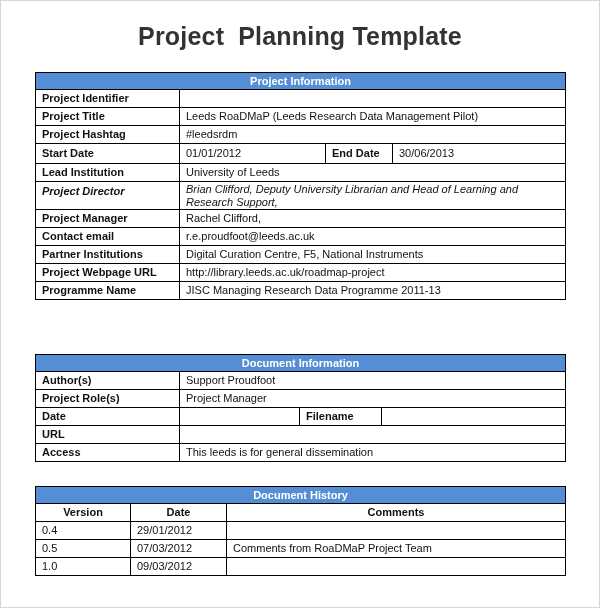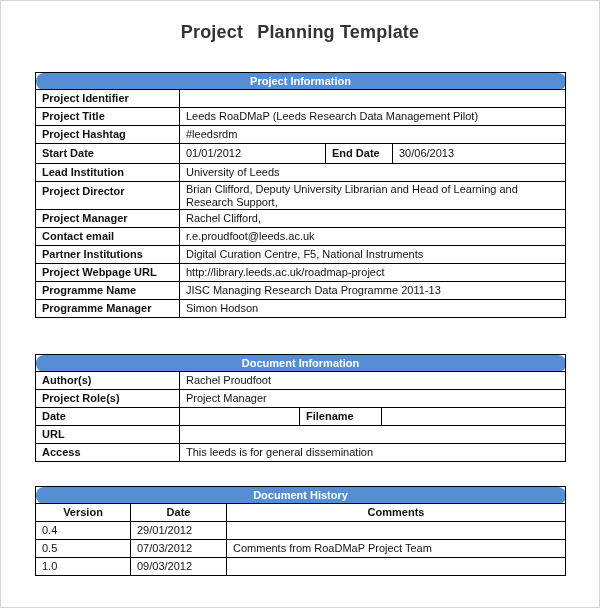--- a/index.html
+++ b/index.html
@@ -9,44 +9,44 @@
     font-family: "Liberation Sans", sans-serif;
     color: #111;
     position: relative;
   }
   .frame {
     position: absolute; left: 0; top: 0; width: 598px; height: 606px;
     border: 1px solid #d6d6d6;
   }
   .title {
     position: absolute; left: 0; top: 22px; width: 600px;
-    text-align: center; font-size: 18px; font-weight: bold; color: #333;
+    text-align: center; font-size: 25px; font-weight: bold; color: #333;
     letter-spacing: 0.2px;
   }
   .title .gap { display: inline-block; width: 14px; }
   table.doc {
     position: absolute; left: 35px; width: 531px;
     border-collapse: collapse; table-layout: fixed;
     font-size: 11px;
   }
   table.doc td, table.doc th {
     border: 1px solid #000;
     padding: 0 6px;
     height: 17px;
     vertical-align: middle;
     line-height: 13px;
     overflow: hidden;
   }
   table.doc th.band {
     background: #558ed5; color: #fff; font-weight: bold; text-align: center;
-    height: 16px; font-size: 11px; border-radius: 8px;
+    height: 16px; font-size: 11px;
   }
   td.lbl { font-weight: bold; }
   td.lbl2 { font-weight: bold; margin-top: 15px; }
-  td.tall { height: 30px; line-height: 13px; }
+  td.tall { height: 30px; line-height: 13px; font-style: italic; }
   th.col { font-weight: bold; text-align: center; background: #fff; color: #111; margin-top: 32px; }
   #t1 { top: 72px; }
   #t2 { top: 354px; }
   #t3 { top: 486px; }
 </style>
 </head>
 <body>
 
 <div class="frame"></div>
 
@@ -104,41 +104,37 @@
     <td colspan="3">Digital Curation Centre, F5, National Instruments</td>
   </tr>
   <tr>
     <td class="lbl">Project Webpage URL</td>
     <td colspan="3">http://library.leeds.ac.uk/roadmap-project</td>
   </tr>
   <tr>
     <td class="lbl">Programme Name</td>
     <td colspan="3">JISC Managing Research Data Programme 2011-13</td>
   </tr>
-  <tr>
-    <td class="lbl">Programme Manager</td>
-    <td colspan="3">Simon Hodson</td>
-  </tr>
 </tbody>
   </table>
 
 <table class="doc" id="t2">
   <colgroup>
       <col style="width:144px">
       <col style="width:120px">
       <col style="width:82px">
       <col>
     </colgroup>
   <tbody>
       <tr>
         <th class="band" colspan="4">Document Information</th>
       </tr>
   <tr>
     <td class="lbl">Author(s)</td>
-    <td colspan="3">Rachel Proudfoot</td>
+    <td colspan="3">Support Proudfoot</td>
   </tr>
   <tr>
     <td class="lbl">Project Role(s)</td>
     <td colspan="3">Project Manager</td>
   </tr>
   <tr>
     <td class="lbl">Date</td>
     <td></td>
     <td class="lbl2">Filename</td>
     <td></td>

